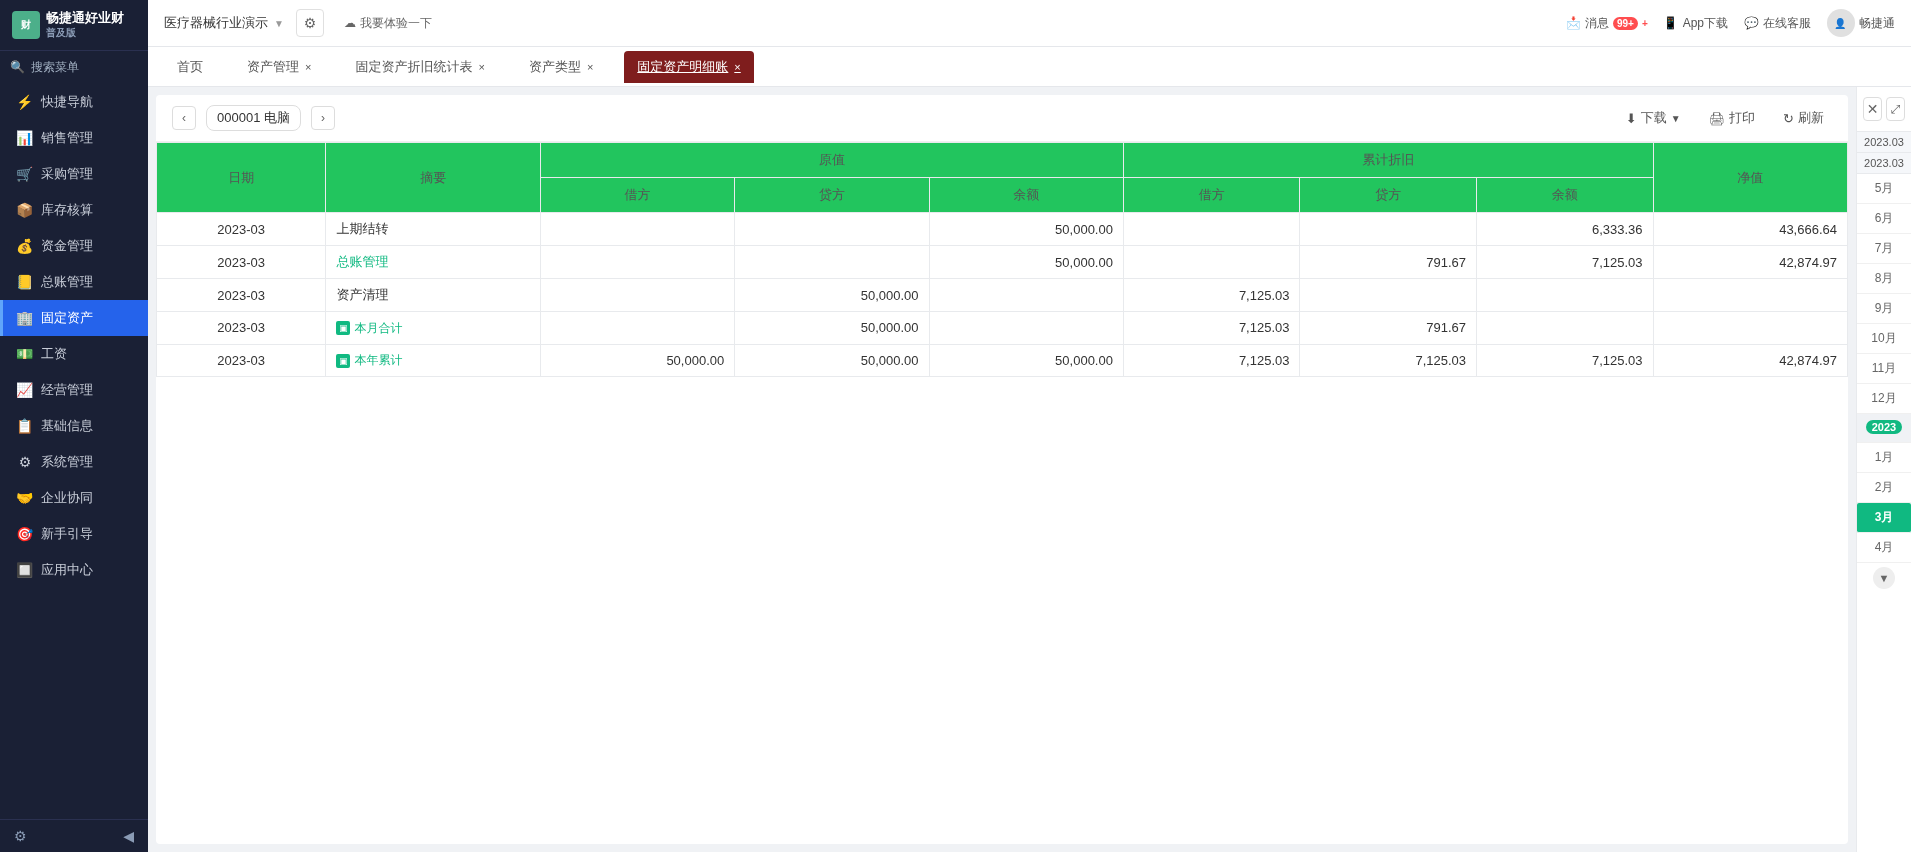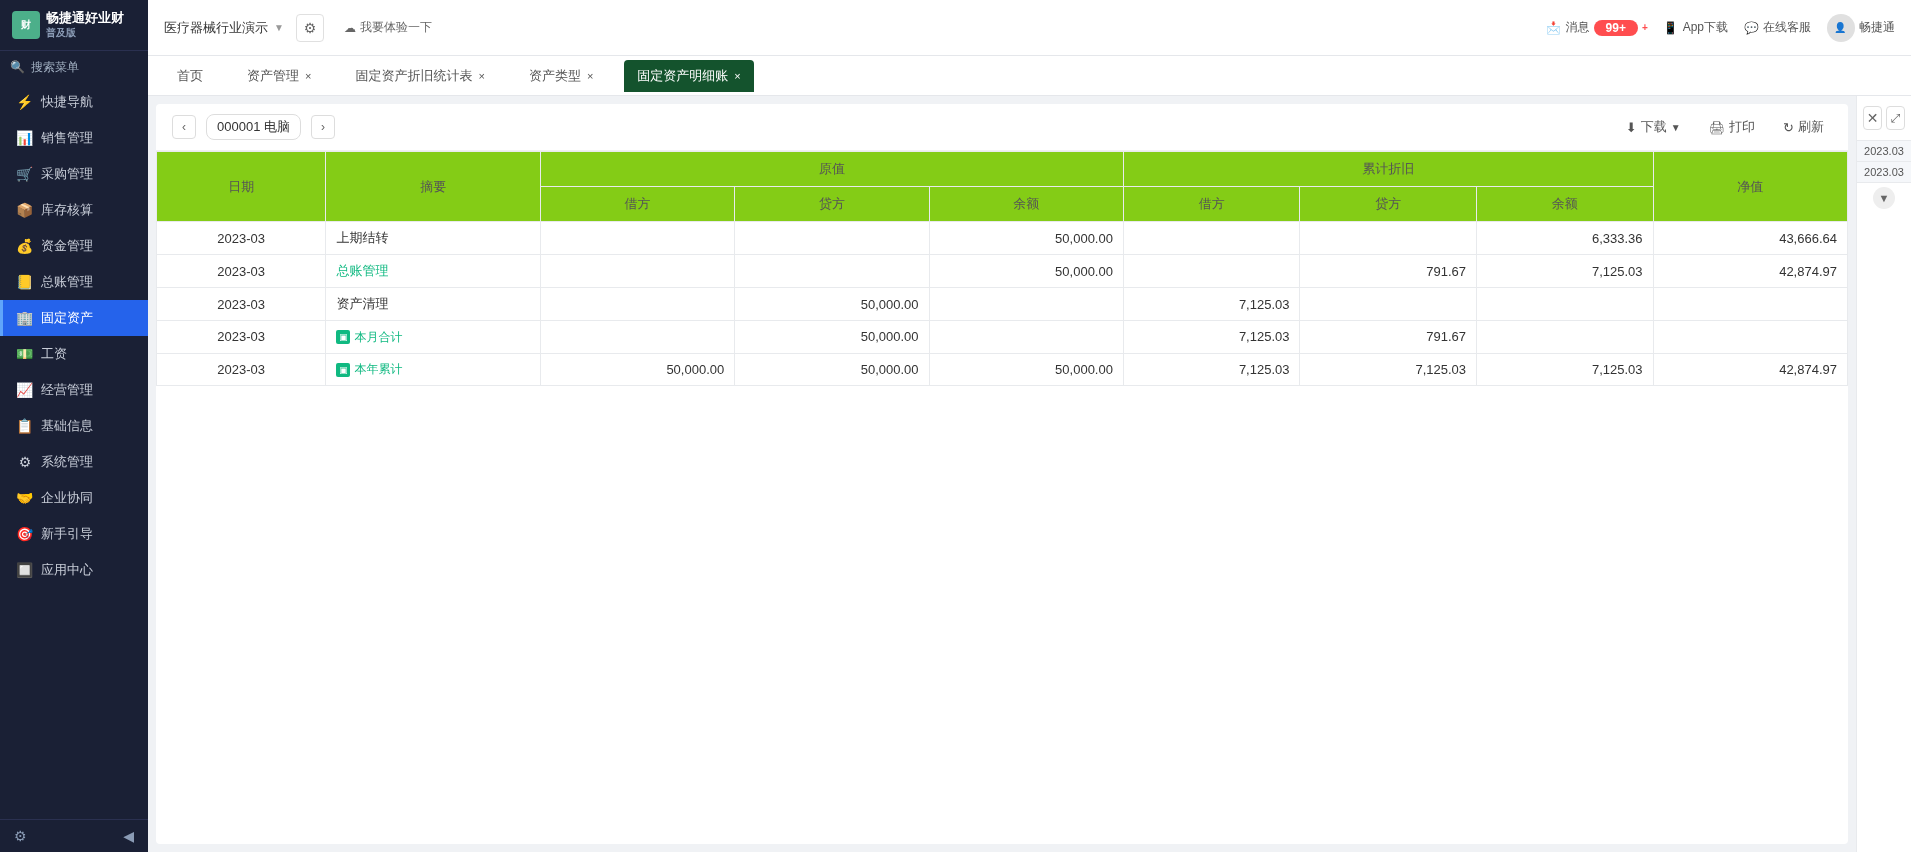--- a/index.html
+++ b/index.html
@@ -67,21 +67,21 @@
       flex-direction: column;
       height: 100%;
       overflow: hidden;
     }
 
     
     .topbar {
       background: #fff;
       border-bottom: 1px solid #e5e7eb;
       padding: 0 16px;
-      height: 56px;
+      height: 47px;
       display: flex;
       align-items: center;
       gap: 12px;
       flex-shrink: 0;
     }
     .topbar-company {
       display: flex; align-items: center; gap: 6px;
       font-size: 13px; color: #333;
       cursor: pointer;
     }
@@ -102,22 +102,22 @@
       margin-left: auto;
       display: flex; align-items: center; gap: 16px;
     }
     .topbar-action {
       display: flex; align-items: center; gap: 4px;
       color: #555; font-size: 12px; cursor: pointer;
     }
     .topbar-badge {
       background: #ff4d4f;
       color: #fff;
-      font-size: 12px;
-      padding: 1px 12px;
+      font-size: 10px;
+      padding: 1px 4px;
       border-radius: 8px;
       font-weight: bold;
     }
     .topbar-avatar {
       width: 28px; height: 28px;
       background: #e0e0e0;
       border-radius: 50%;
       display: flex; align-items: center; justify-content: center;
       font-size: 10px; color: #666;
     }
@@ -138,23 +138,24 @@
       height: 32px;
       display: flex; align-items: center; gap: 6px;
       cursor: pointer;
       border-radius: 4px 4px 0 0;
       font-size: 13px;
       color: #555;
       border: 1px solid transparent;
       border-bottom: none;
     }
     .tab.active {
-      background: #14532d;
+      background: #7f1d1d;
       color: #fff;
       border-color: transparent;
+      text-decoration: underline;
     }
     .tab-close {
       font-size: 11px; color: inherit; cursor: pointer;
       line-height: 1;
     }
 
     
     .content {
       flex: 1;
       display: flex;
@@ -209,21 +210,21 @@
     .table-wrap {
       flex: 1;
       overflow: auto;
     }
     table {
       width: 100%;
       border-collapse: collapse;
       font-size: 13px;
     }
     th {
-      background: #84cc16;
+      background: #22c55e;
       color: #555;
       font-weight: 500;
       text-align: center;
       padding: 8px 6px;
       border: 1px solid #e8eaed;
       white-space: nowrap;
     }
     td {
       padding: 7px 10px;
       border: 1px solid #e8eaed;
@@ -571,16 +572,31 @@
 
     <div class="right-sidebar">
       <div class="right-top-controls">
         <div class="close-btn">✕</div>
         <div class="expand-btn">⤢</div>
       </div>
       <div class="right-sidebar-top">
         <div class="right-sidebar-header">2023.03</div>
         <div class="right-sidebar-header">2023.03</div>
       </div>
+      <div id="timeline-months">
+          <div class="timeline-item">5月</div>
+          <div class="timeline-item">6月</div>
+          <div class="timeline-item">7月</div>
+          <div class="timeline-item">8月</div>
+          <div class="timeline-item">9月</div>
+          <div class="timeline-item">10月</div>
+          <div class="timeline-item">11月</div>
+          <div class="timeline-item">12月</div>
+          <div class="timeline-item year-label"><span class="timeline-year-badge">2023</span></div>
+          <div class="timeline-item">1月</div>
+          <div class="timeline-item">2月</div>
+          <div class="timeline-item active-month">3月</div>
+          <div class="timeline-item">4月</div>
+        </div>
       <div class="expand-down-icon">▼</div>
     </div>
   </div>
 </div>
 
 </body></html>

